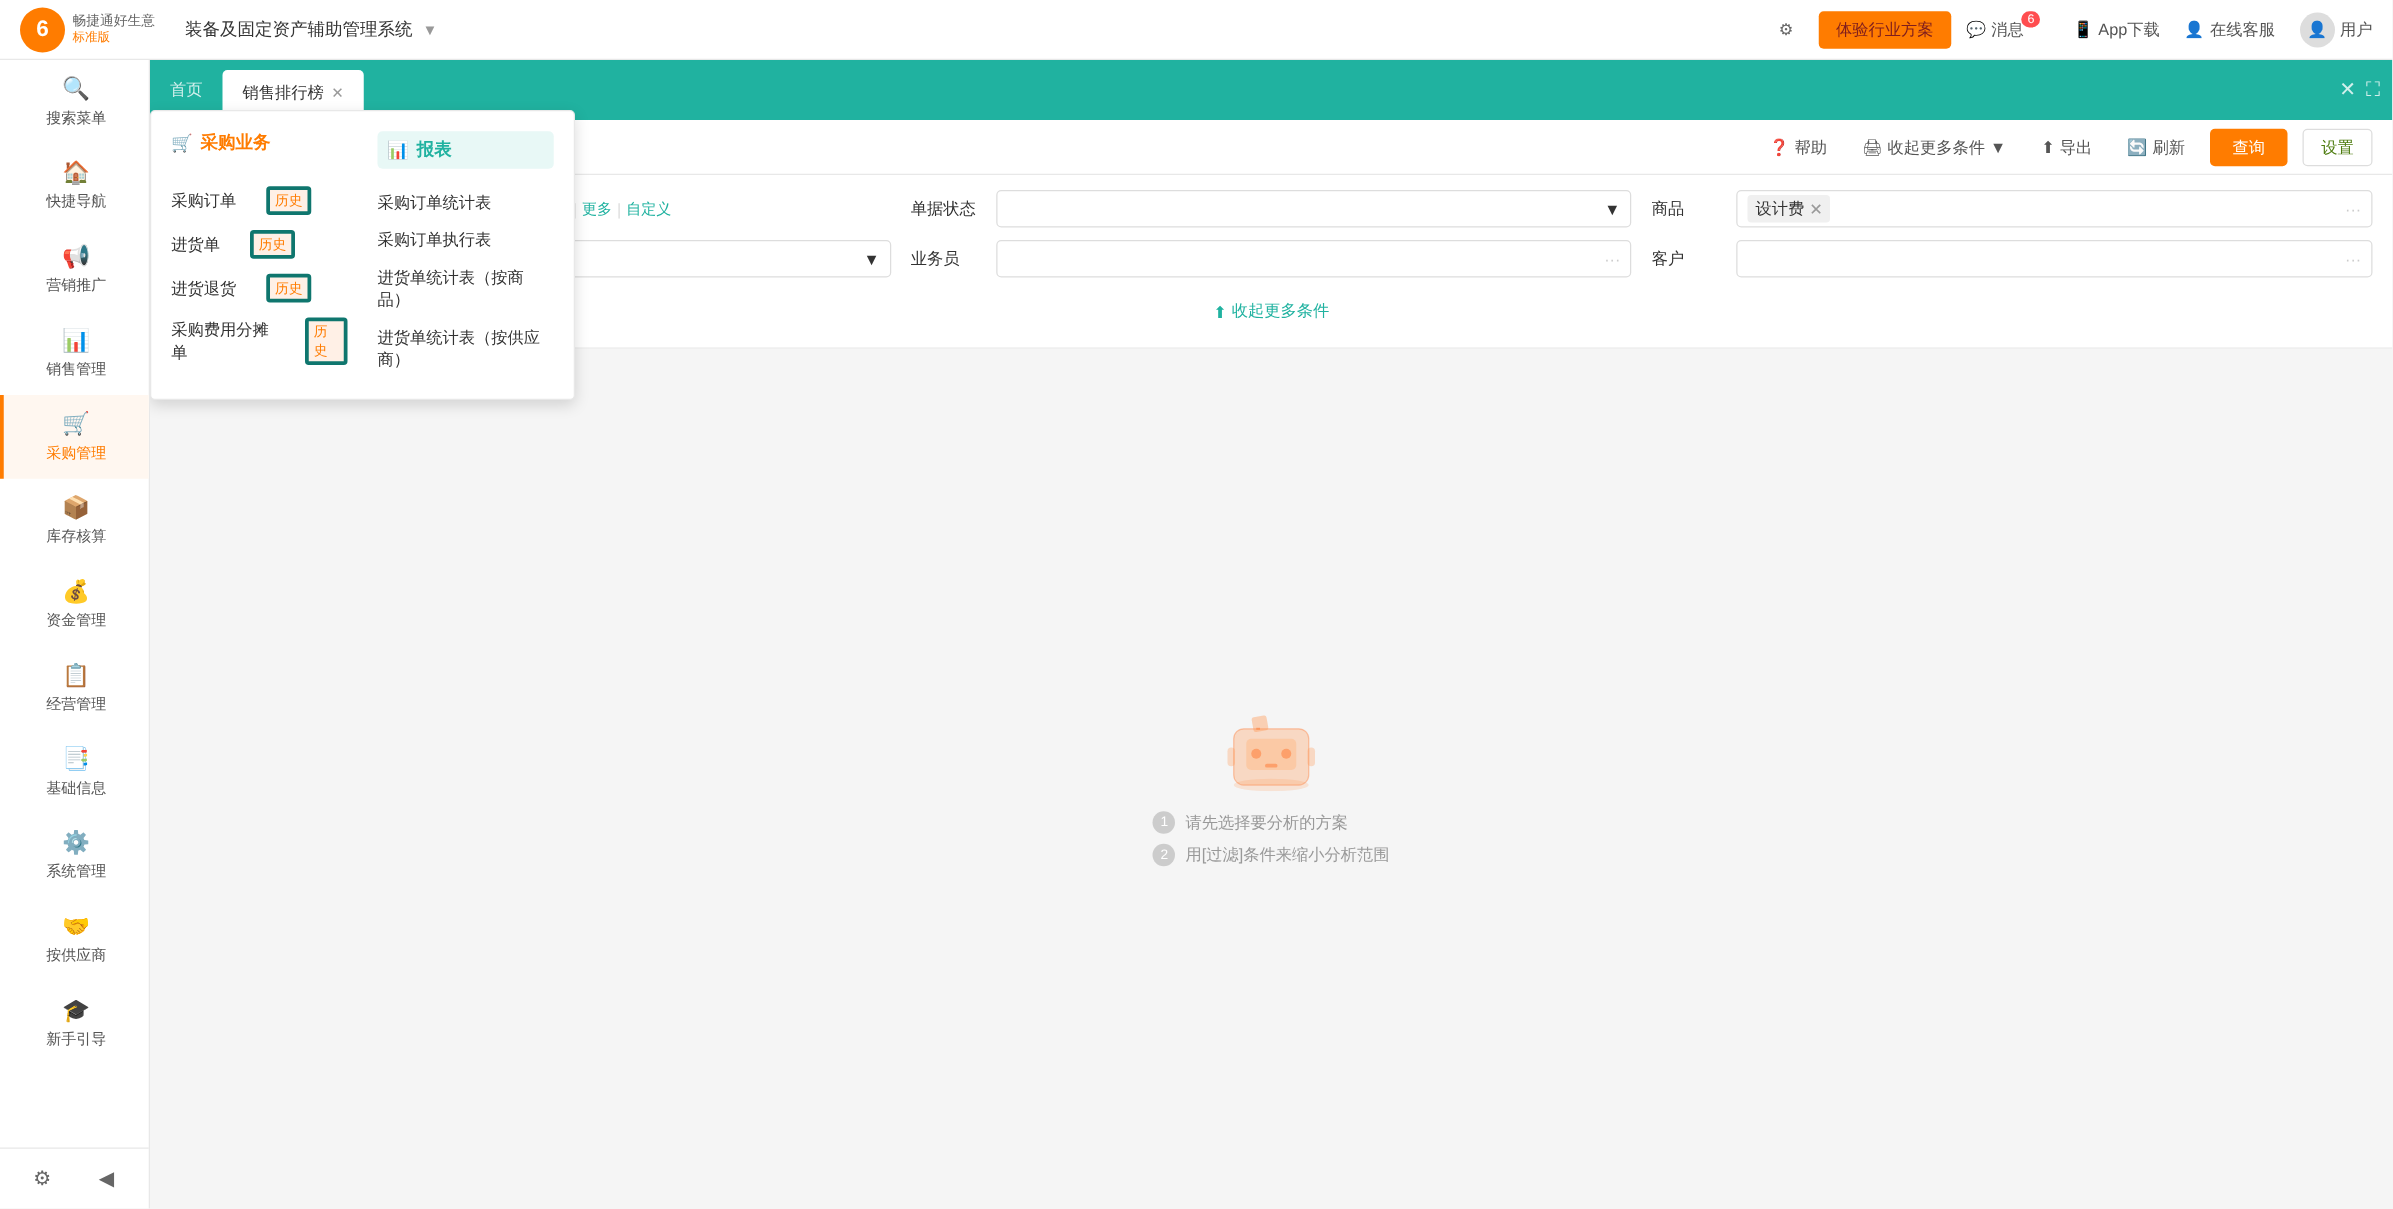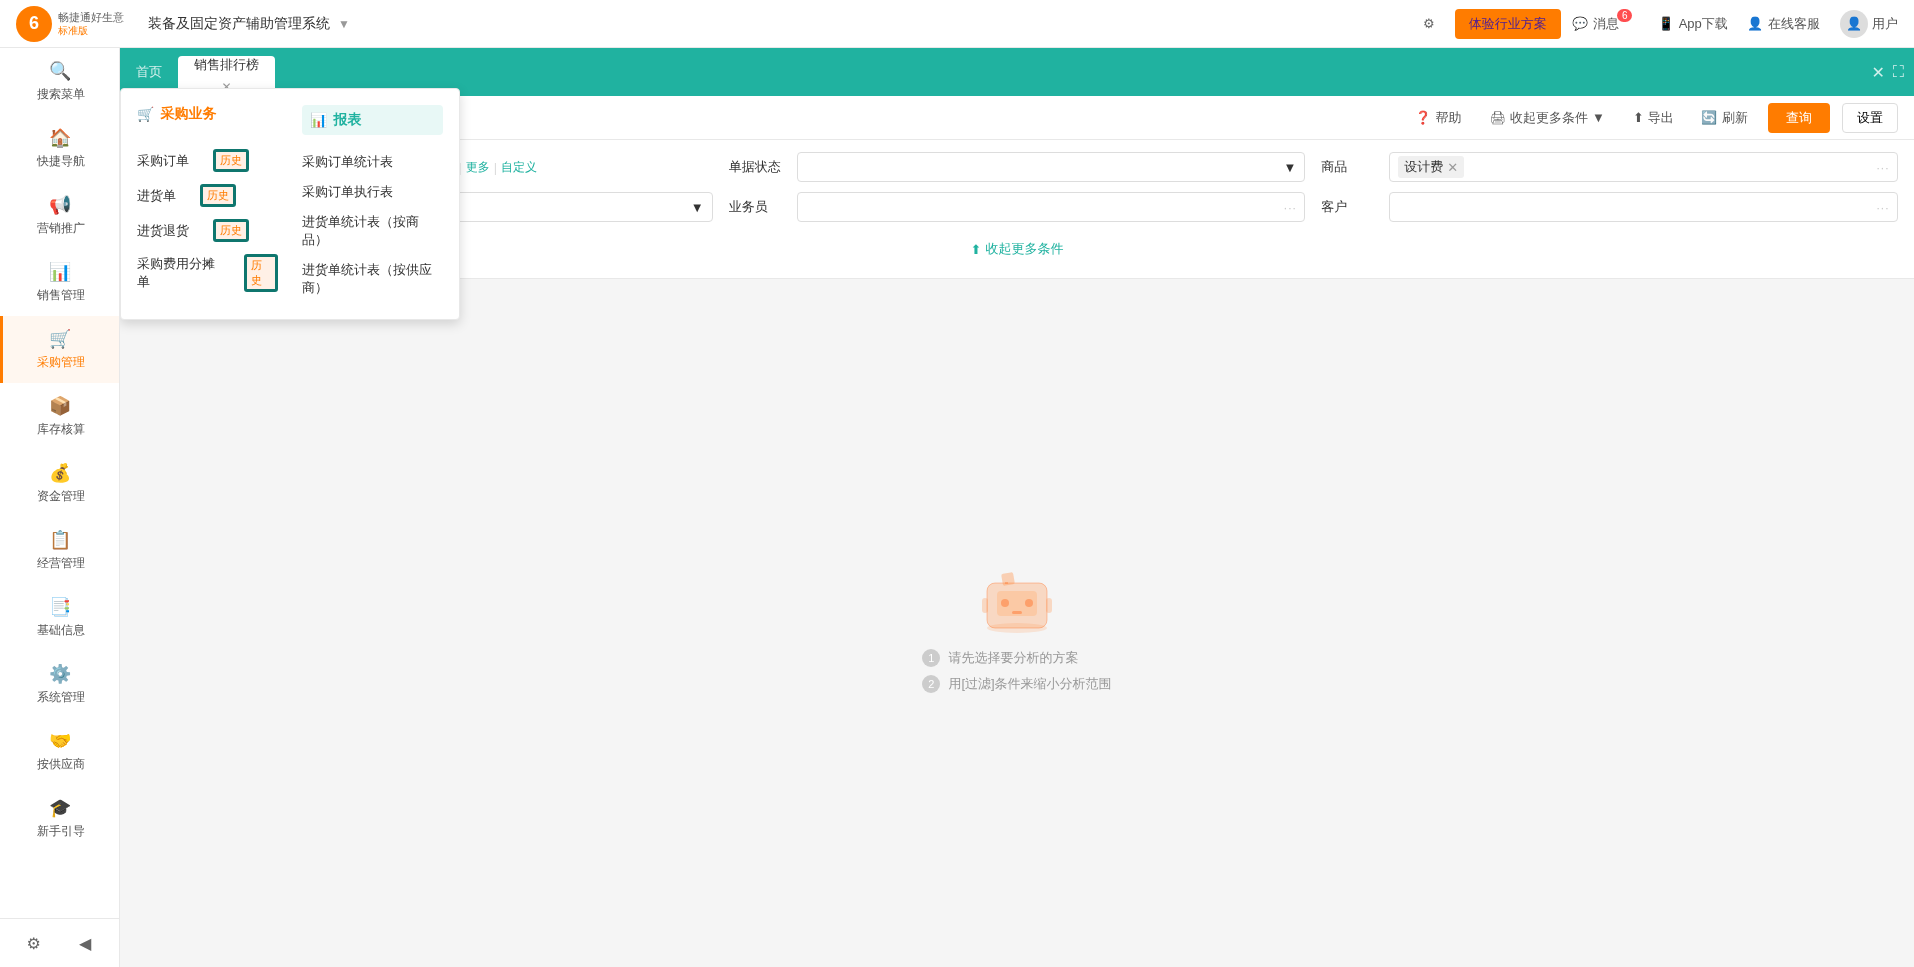--- a/index.html
+++ b/index.html
@@ -57,21 +57,21 @@
       height: 28px;
       display: flex;
       align-items: center;
       justify-content: center;
       color: #666;
       cursor: pointer;
       border-radius: 4px;
     }
     .industry-btn {
       background: #ff7c00;
-      color: #4c1d95;
+      color: #7f1d1d;
       border: none;
       padding: 6px 14px;
       border-radius: 4px;
       cursor: pointer;
       font-size: 13px;
     }
     .header-right {
       margin-left: auto;
       display: flex;
       align-items: center;
@@ -188,21 +188,20 @@
       color: rgba(255,255,255,0.8);
       font-size: 13px;
       gap: 6px;
     }
     .tab-item.active {
       background: #fff;
       color: #333;
       border-radius: 4px 4px 0 0;
       margin-top: 4px;
       height: 36px;
-      flex-direction: column;
     }
     .tab-close {
       font-size: 12px;
       color: #999;
     }
     .tab-bar-actions {
       margin-left: auto;
       display: flex;
       align-items: center;
       padding-right: 10px;
@@ -241,21 +240,21 @@
       background: #ff7c00;
       color: white;
       border: none;
       padding: 6px 18px;
       border-radius: 4px;
       cursor: pointer;
       font-size: 13px;
     }
     .btn-default {
       background: #fff;
-      color: #000000;
+      color: #4d7c0f;
       border: 1px solid #ddd;
       padding: 5px 14px;
       border-radius: 4px;
       cursor: pointer;
       font-size: 13px;
       text-align: right;
     }
 
     
     .filter-area {

